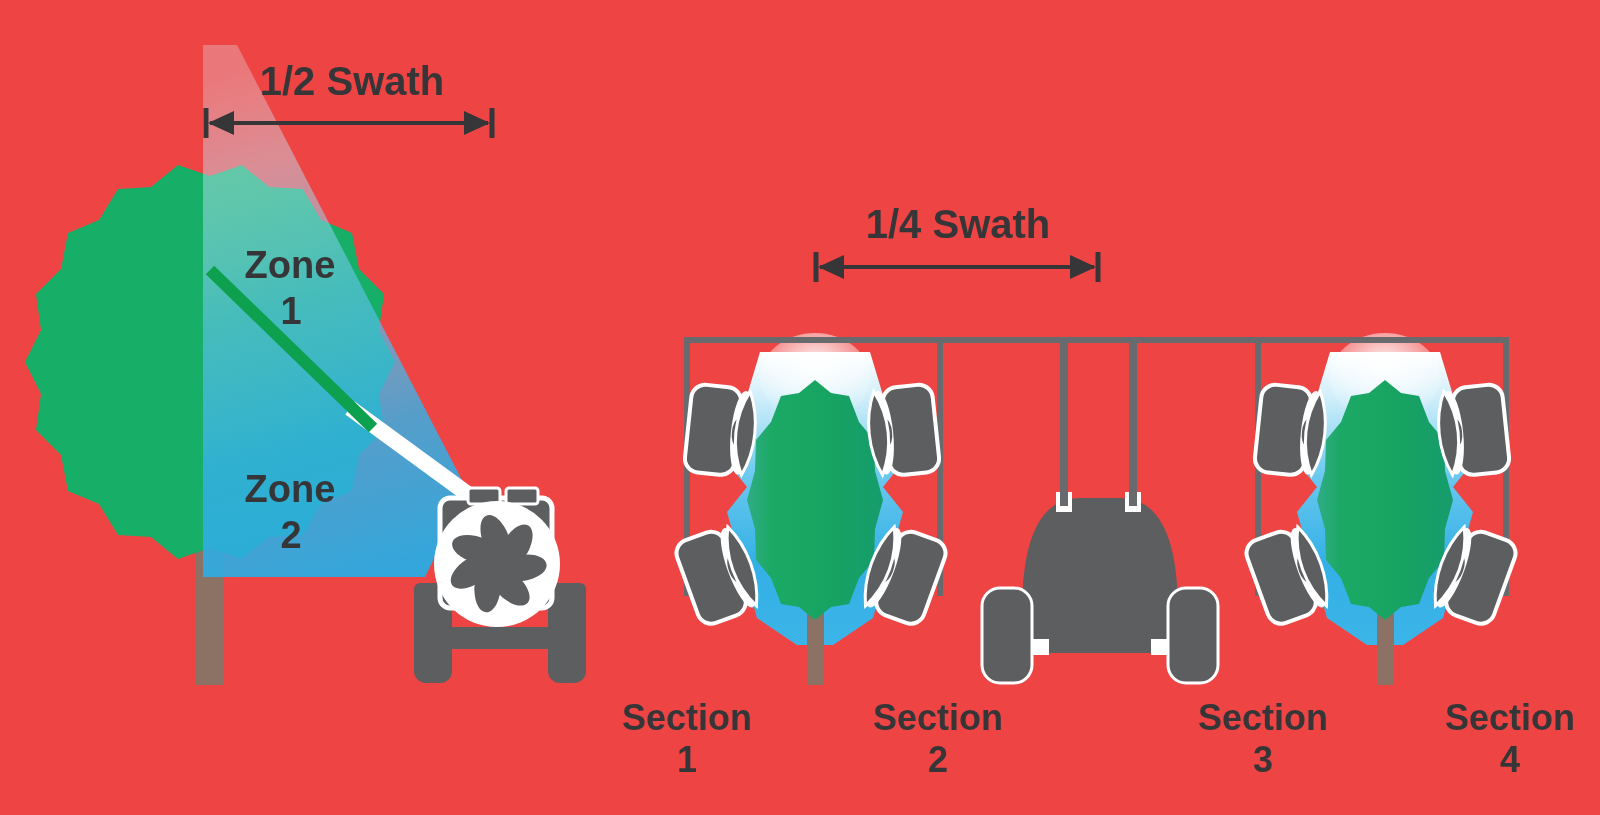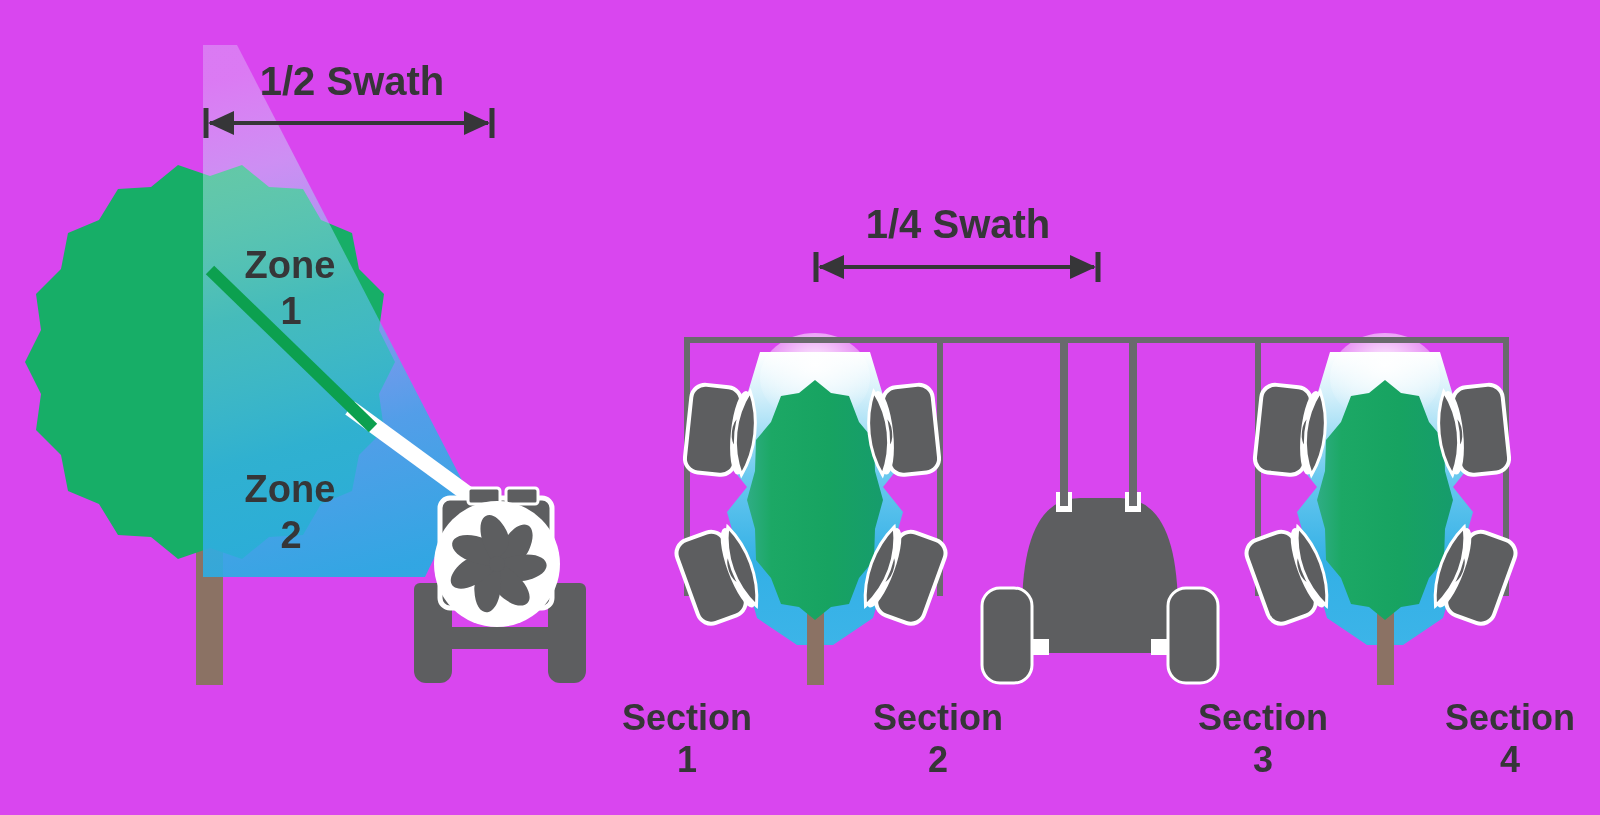--- a/index.html
+++ b/index.html
@@ -1,16 +1,16 @@
 <!DOCTYPE html>
 <html><head>
 <meta charset="utf-8">
 <style>
   html,body{margin:0;padding:0;background:#ffffff;}
-  .stage{position:relative;width:1600px;height:815px;background:#d946ef;overflow:hidden;
+  .stage{position:relative;width:1600px;height:815px;background:#ef4444;overflow:hidden;
          font-family:"Liberation Sans",sans-serif;}
   svg{position:absolute;left:0;top:0;}
   text{font-family:"Liberation Sans","DejaVu Sans",sans-serif;font-weight:bold;fill:#363638;}
   .swath-label{font-size:40px;}
   .zone-label{font-size:38px;}
   .section-label{font-size:36px;}
 </style>
 </head>
 <body>
 

